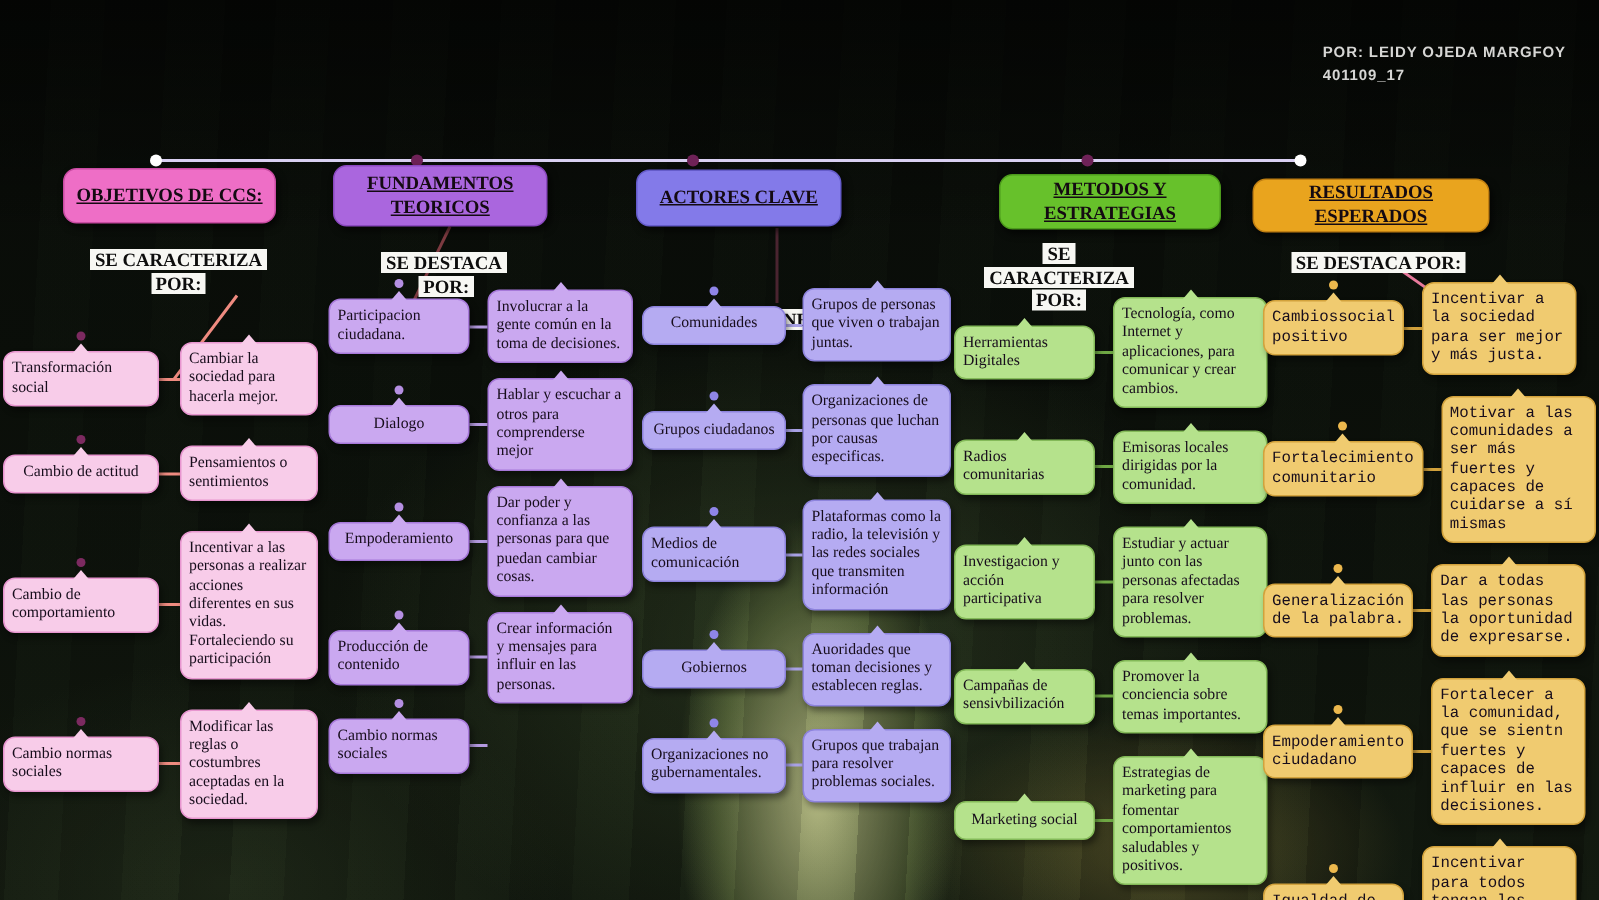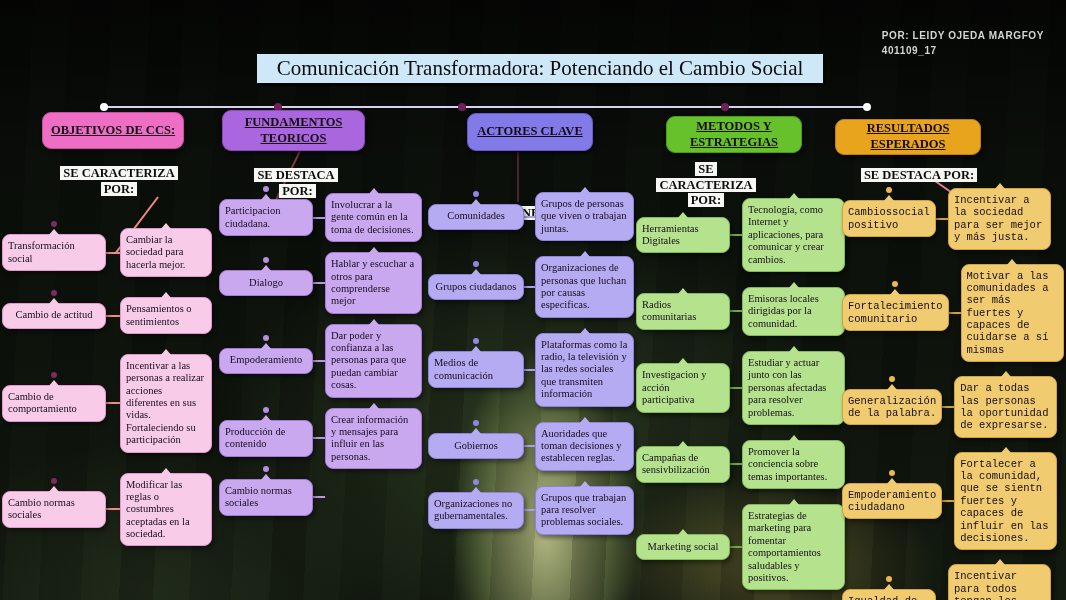--- a/index.html
+++ b/index.html
@@ -26,23 +26,23 @@
   .timeline{position:absolute;left:103px;top:106px;width:765px;height:2px;background:#d9d0f2;}
   .tdot{position:absolute;width:8px;height:8px;border-radius:50%;top:103px;}
   .tdot.light{background:#ffffff;}
   .tdot.dark{background:#6e2257;}
 
   .hdr{position:absolute;border-radius:9px;display:flex;align-items:center;justify-content:center;
     text-align:center;font-weight:bold;font-size:12.5px;line-height:1.25;color:#140a12;
     text-decoration:underline;padding:3px 6px;box-sizing:border-box;box-shadow:2px 3px 5px rgba(0,0,0,.6);}
   .hdr1{left:42px;top:112px;width:142px;height:37px;background:#ee6ec6;border:1px solid #c94ba2;}
   .hdr2{left:222px;top:110px;width:143px;height:41px;background:#aa66de;border:1px solid #8a48bf;}
-  .hdr3{left:467px;top:113px;width:126px;height:38px;background:#837ae9;border:1px solid #645bc9;}
-  .hdr4{left:666px;top:116px;width:136px;height:37px;background:#67c12b;border:1px solid #4c9a1c;}
-  .hdr5{left:835px;top:119px;width:146px;height:36px;background:#e9a41e;border:1px solid #c07f12;}
+  .hdr3{left:424px;top:113px;width:137px;height:38px;background:#837ae9;border:1px solid #645bc9;}
+  .hdr4{left:666px;top:116px;width:148px;height:37px;background:#67c12b;border:1px solid #4c9a1c;}
+  .hdr5{left:835px;top:119px;width:158px;height:36px;background:#e9a41e;border:1px solid #c07f12;}
 
   .sub{position:absolute;text-align:center;font-weight:bold;font-size:12.5px;line-height:1.25;color:#0d0d0d;}
   .sub span{background:#f7f7f3;padding:0 3px;box-decoration-break:clone;-webkit-box-decoration-break:clone;}
   .sub1{left:60px;top:166px;width:118px;}
   .sub2{left:240px;top:168px;width:115px;}
   .sub3{left:468px;top:164px;width:115px;margin-top:42px;}
   .sub4{left:650px;top:162px;width:112px;}
   .sub5{left:860px;top:168px;width:118px;}
 
   .col{position:absolute;display:flex;flex-direction:column;}
@@ -82,21 +82,20 @@
 
 <div class="canvas">
   <div class="trunks"></div>
   <div class="topshade"></div>
 
   <div class="author">
     <div>POR: LEIDY OJEDA MARGFOY</div>
     <div>401109_17</div>
   </div>
 
-  <div class="title">Comunicación Transformadora: Potenciando el Cambio Social</div>
 
   <div class="timeline"></div>
   <div class="tdot light" style="left:100px"></div>
   <div class="tdot dark" style="left:274px"></div>
   <div class="tdot dark" style="left:458px"></div>
   <div class="tdot dark" style="left:721px"></div>
   <div class="tdot light" style="left:863px"></div>
 
   <div class="accent acc1"></div>
   <div class="accent acc2"></div>

